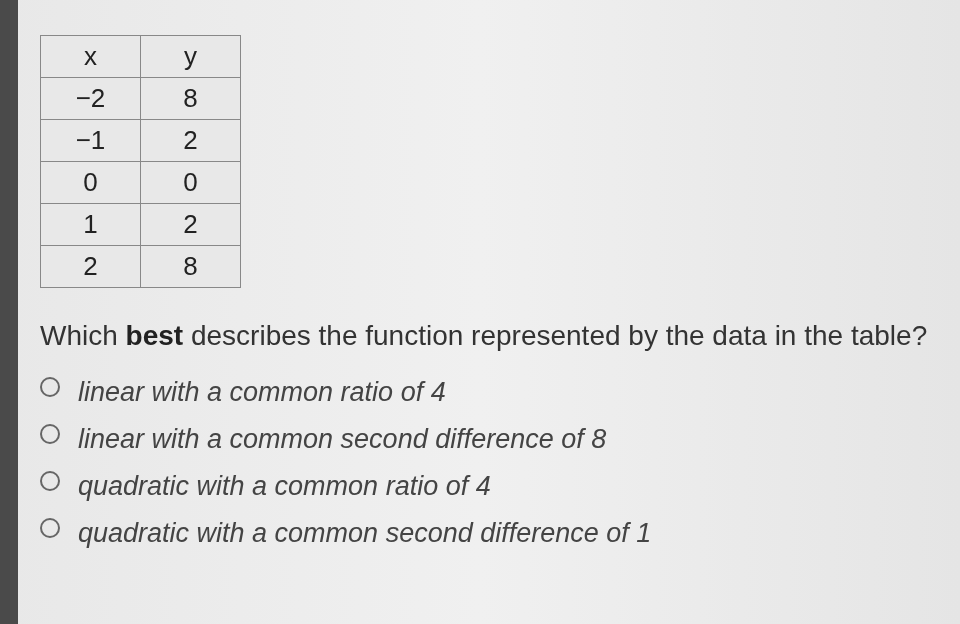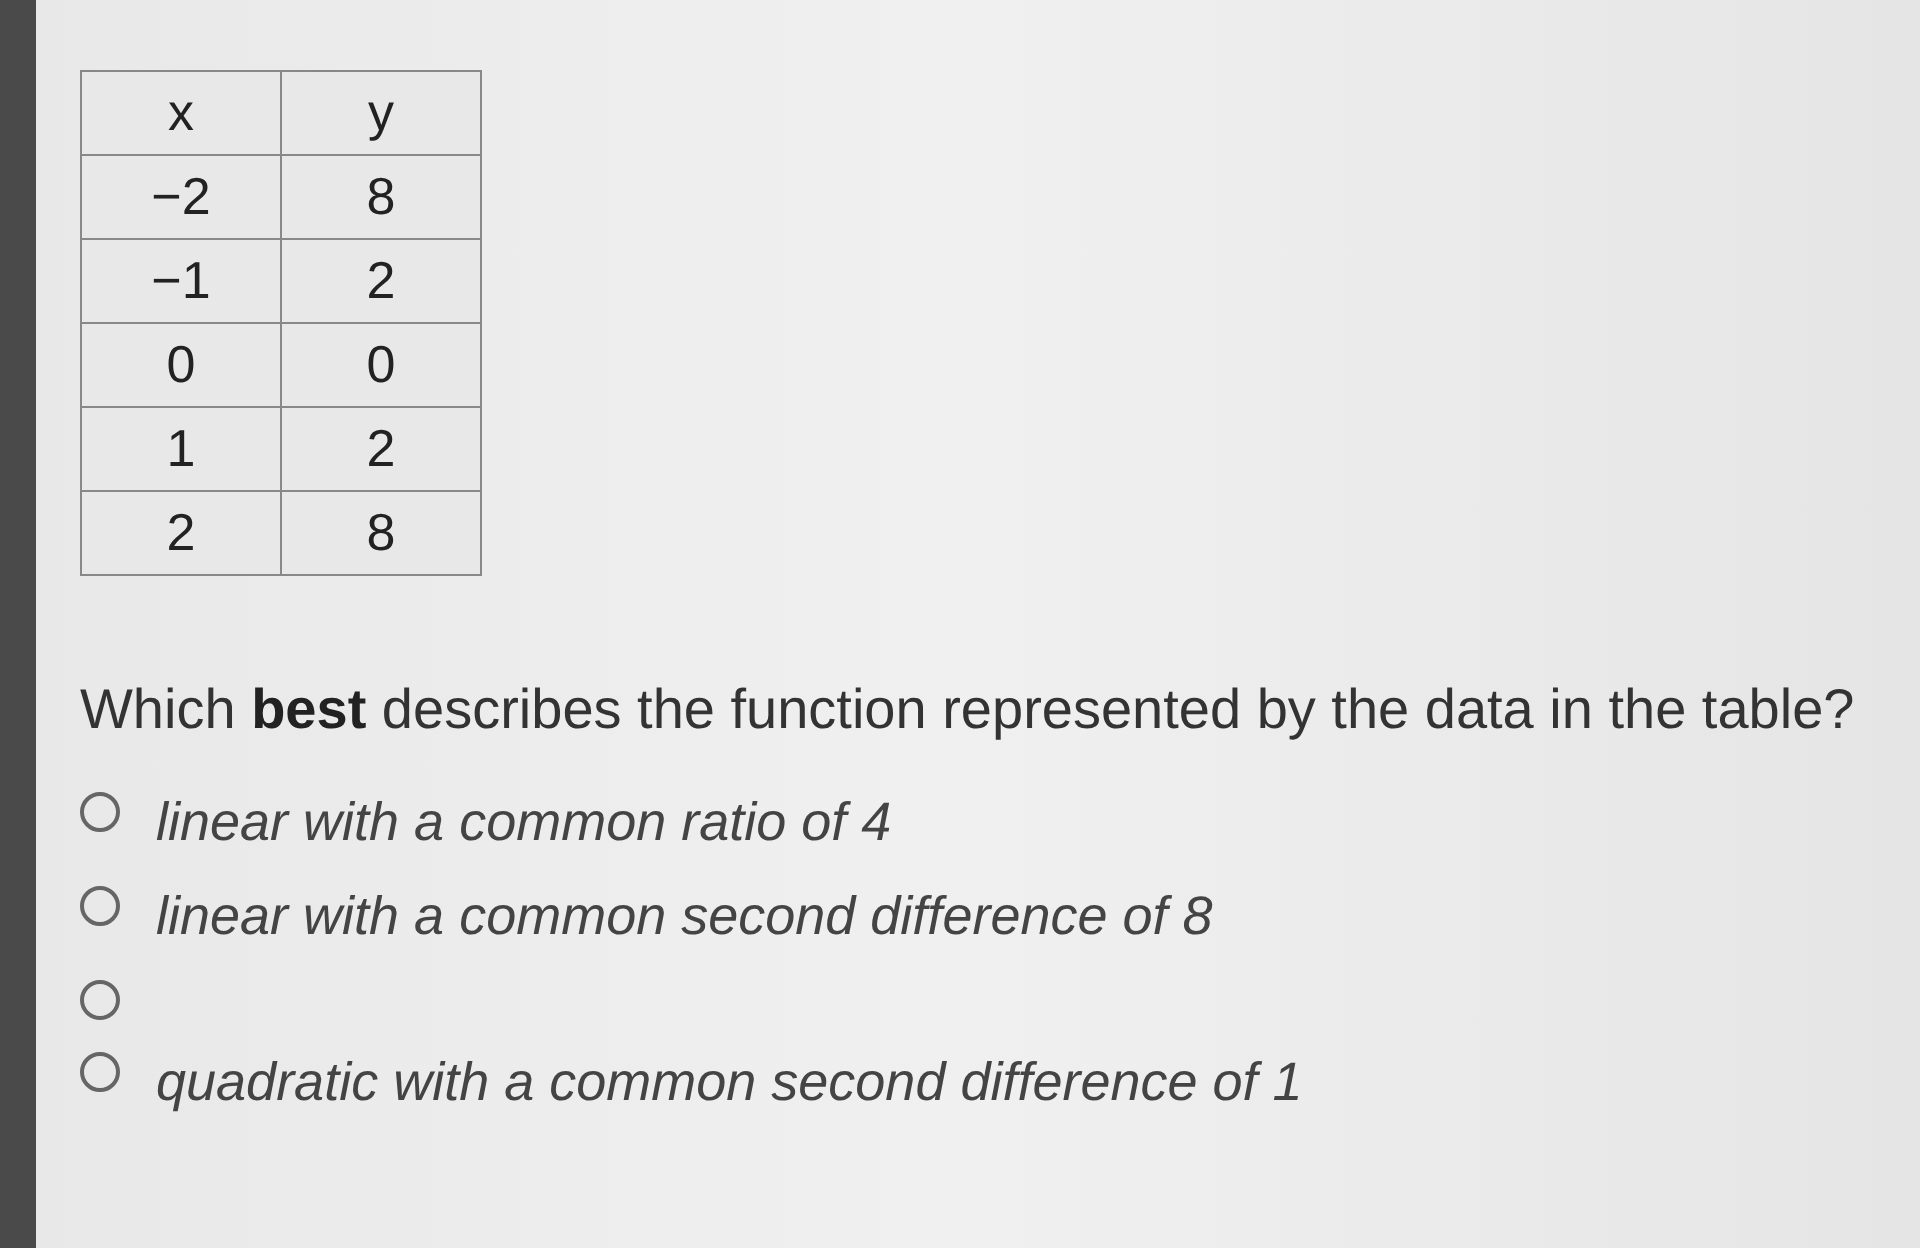--- a/index.html
+++ b/index.html
@@ -39,21 +39,21 @@
       height: 42px;
       text-align: center;
       font-size: 26px;
       color: #222;
       font-weight: normal;
     }
     th {
       font-weight: normal;
     }
     .question {
-      margin-top: 51px;
+      margin-top: 32px;
       font-size: 28px;
       color: #333;
     }
     .question strong {
       font-weight: bold;
       color: #222;
     }
     .options {
       margin-top: 25px;
     }
@@ -119,20 +119,21 @@
     <div class="option">
       <span class="radio"></span>
       <span>linear with a common ratio of 4</span>
     </div>
     <div class="option">
       <span class="radio"></span>
       <span>linear with a common second difference of 8</span>
     </div>
     <div class="option">
       <span class="radio"></span>
+      <span>quadratic with a common ratio of 4</span>
     </div>
     <div class="option">
       <span class="radio"></span>
       <span>quadratic with a common second difference of 1</span>
     </div>
   </div>
 
 </div>
 
 </body></html>

